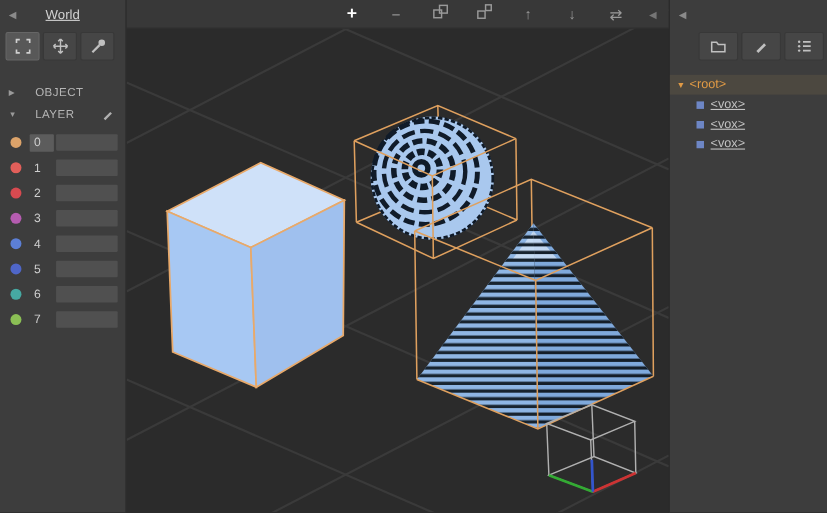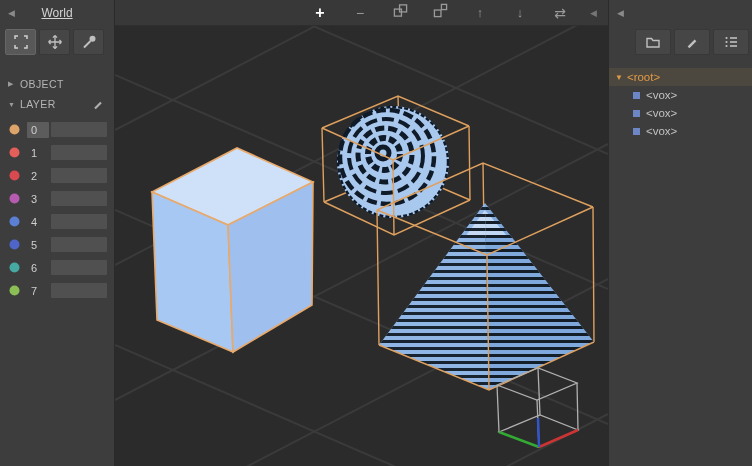--- a/index.html
+++ b/index.html
@@ -12,21 +12,21 @@
   .right-panel { width:144px; height:466px; background:#3d3d3d; border-left:1px solid #2a2a2a; flex:none; }
   .panel-header { height:26px; display:flex; align-items:center; position:relative; }
   .panel-title { flex:1; text-align:center; font-size:12px; color:#d2d2d2;text-decoration:underline; }
   .collapse-arrow { position:absolute; left:5px; top:0; height:26px; line-height:26px; font-size:9px; color:#8a8a8a; cursor:default; padding:0 3px; }
 
   .tools { display:flex; gap:3px; padding:3px 5px 5px 5px; }
   .tool-btn { width:31px; height:26px; background:#464646; border:1px solid #383838; border-radius:2px; display:flex; align-items:center; justify-content:center; }
   .tool-btn.active { background:#585858; border-color:#666; }
   .tool-btn svg { display:block; }
 
-  .section-row { height:20px; display:flex; align-items:center; padding-left:8px; color:#b5b5b5; font-size:10.5px; letter-spacing:.4px; }
+  .section-row { height:20px; display:flex; align-items:center; padding-left:8px; color:#b5b5b5; font-size:10.5px; letter-spacing:.4px;gap:12px; }
   .section-row .tri { width:12px; font-size:7px; color:#9a9a9a; }
   .section-object { margin-top:14px; }
   .section-layer { }
   .edit-pencil { margin-left:auto; margin-right:10px; display:flex; }
 
   .layer-list { margin-top:4px; }
   .layer-row { height:23px; display:flex; align-items:center; padding-left:9px; }
   .layer-row svg { flex:none; }
   .num-cell { width:22px; margin-left:7px; font-size:11px; color:#cfcfcf; padding:2px 4px; border-radius:1px; }
   .layer-row.selected .num-cell { background:#5c5c5c; }
@@ -42,21 +42,21 @@
   .vp-collapse { position:absolute; right:8px; top:0; height:26px; line-height:26px; font-size:9px; color:#757575; z-index:3; padding:0 3px; }
 
   
   .outline-tools { display:flex; justify-content:flex-end; gap:3px; padding:3px 3px 5px 3px; }
   .outline-tools .tool-btn { width:36px; }
   .tree { margin-top:8px; }
   .tree-root-row { height:18px; display:flex; align-items:center; padding-left:6px; background:#4c4840; }
   .tree-root-row .tri { font-size:8px; color:#e09a45; margin-right:4px; }
   .root-label { font-size:11.5px; color:#e09a45; }
   .tree-item { height:18px; display:flex; align-items:center; padding-left:24px; gap:6px; }
-  .tree-item .label { font-size:11.5px; color:#c2c2c2; }
+  .tree-item .label { font-size:11.5px; color:#c2c2c2;text-decoration:underline; }
 </style>
 </head>
 <body>
 
 <div class="app">
 
   <div class="left-panel">
     <div class="panel-header">
       <span class="collapse-arrow">◀</span>
       <span class="panel-title">World</span>

